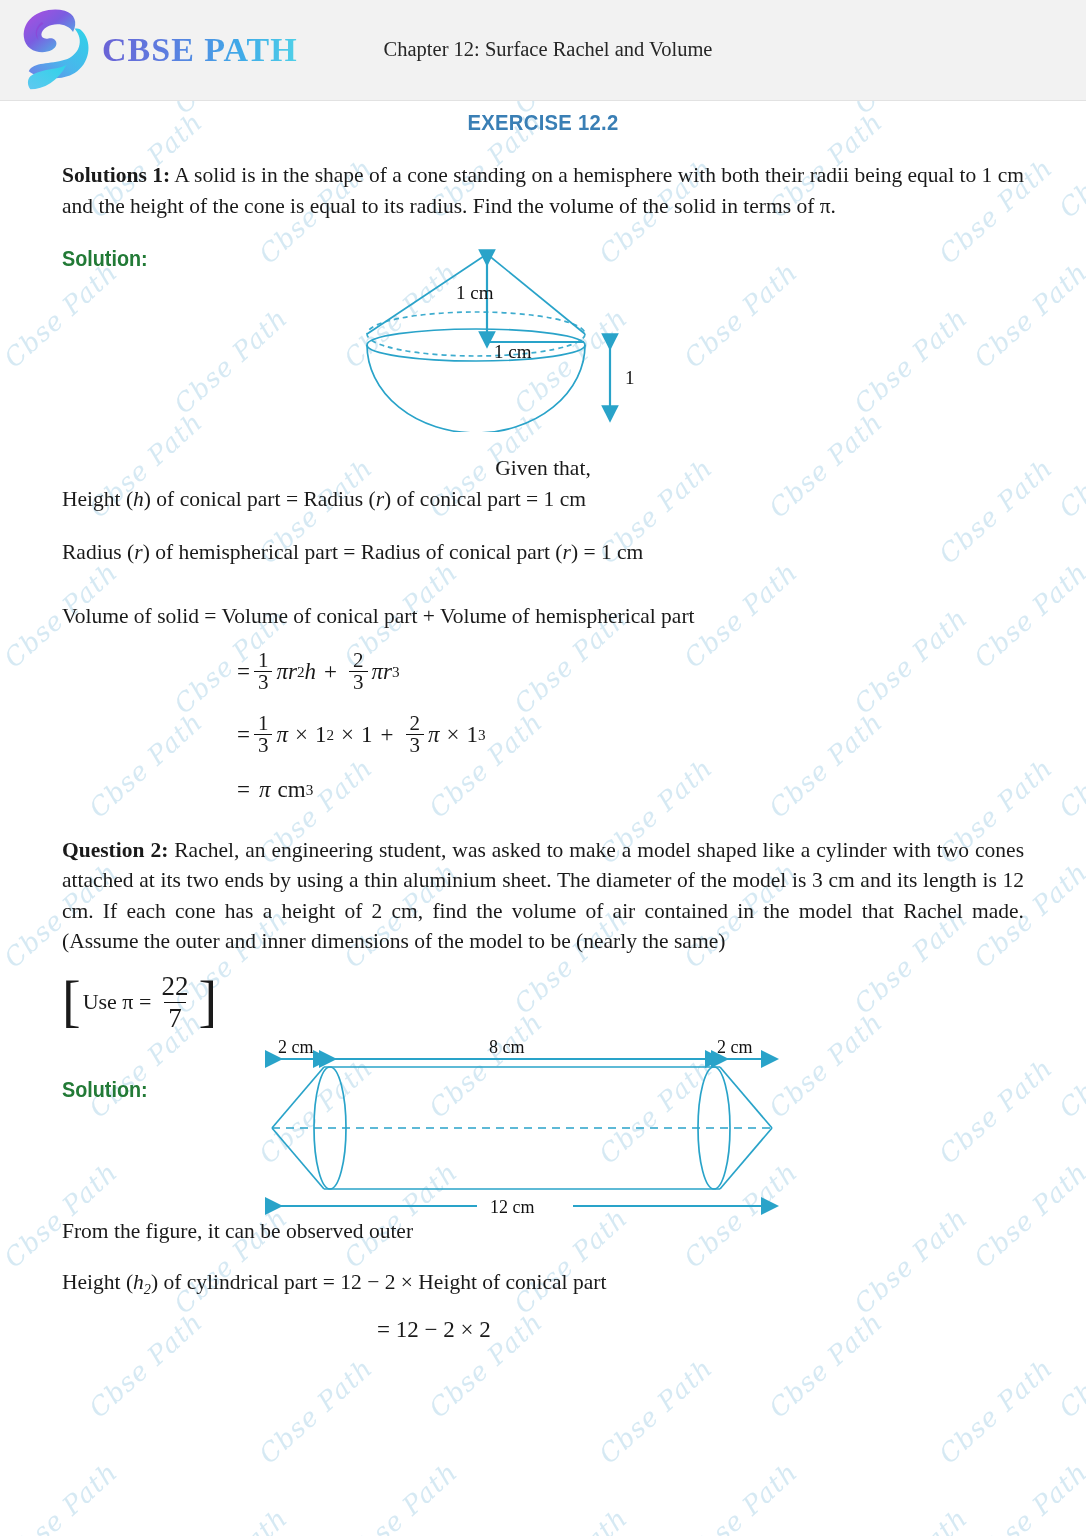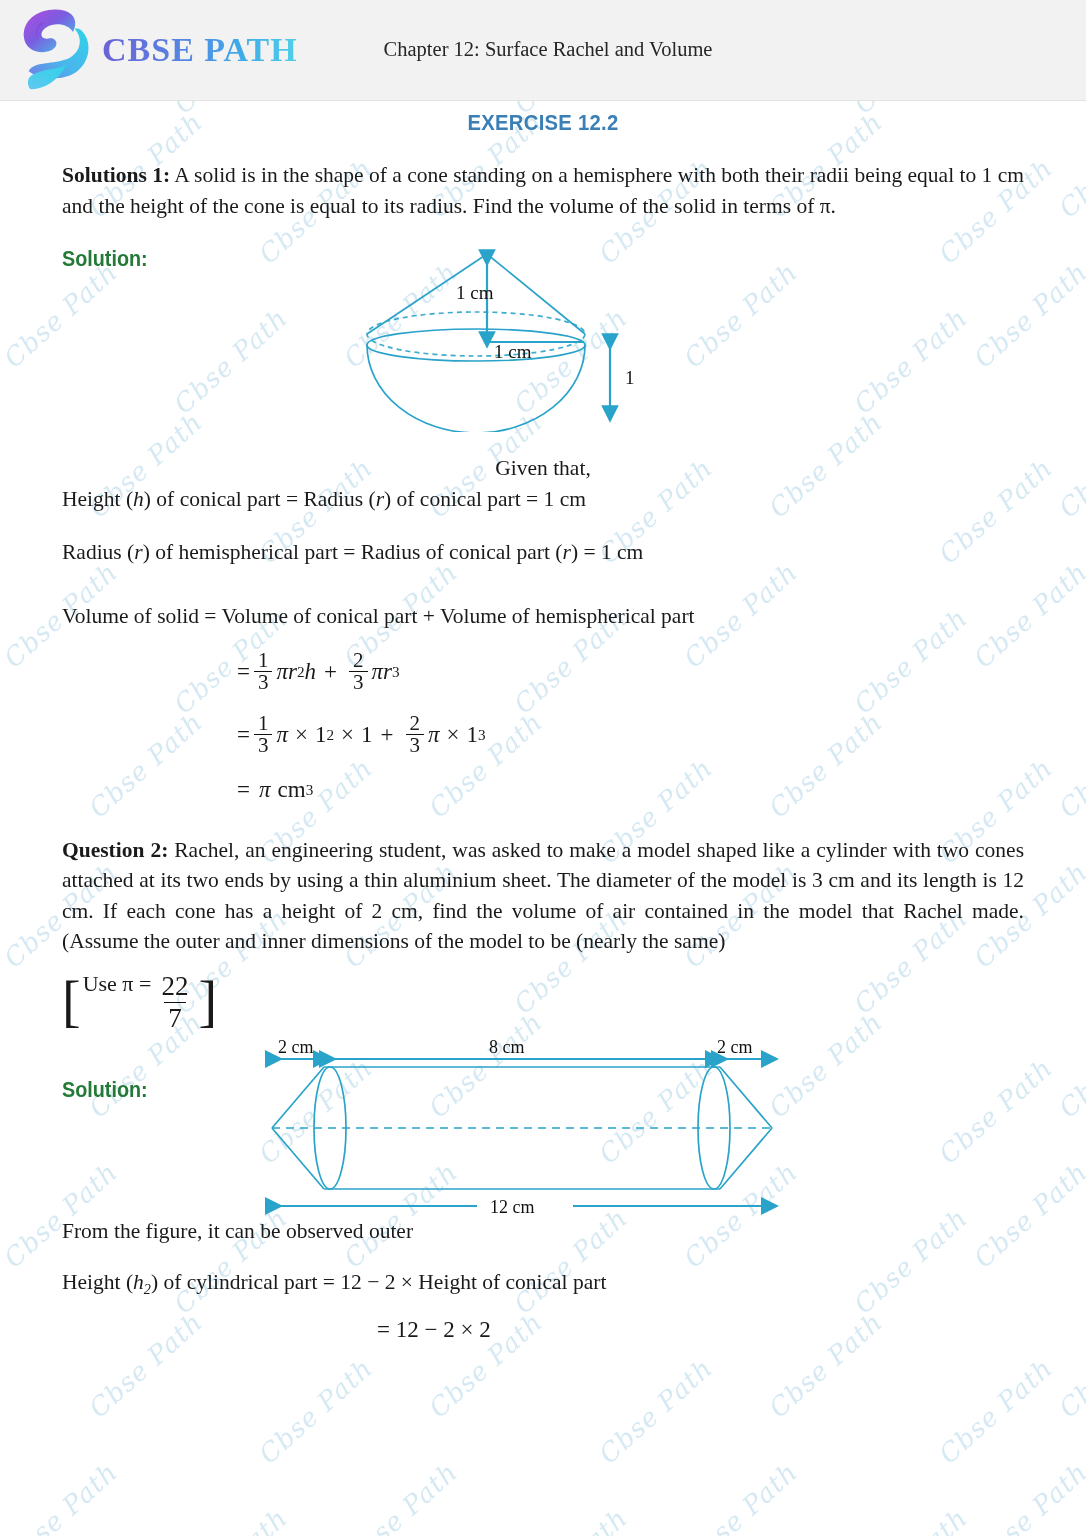--- a/index.html
+++ b/index.html
@@ -364,21 +364,21 @@
     </div>
 
     
     <p class="qpara" style="margin-top:34px;">
       <span class="qlabel">Question 2:</span><span> Rachel, an engineering student, was asked to make a model shaped like a cylinder with two cones attached at its two ends by using a thin aluminium sheet. The diameter of the model is 3 cm and its length is 12 cm. If each cone has a height of 2 cm, find the volume of air contained in the model that Rachel made. (Assume the outer and inner dimensions of the model to be (nearly the same)</span>
     </p>
 
     
     <div class="bracket" style="margin-top:14px;">
       <span class="bk">[</span>
-      <span style="display:flex;padding:0 2px;">
+      <span style="display:flex;align-items:center;padding:0 2px;">
         <span>Use π =</span>
         <span class="frac" style="font-size:27px;margin-left:6px;">
           <span class="num">22</span>
           <span class="den">7</span>
         </span>
       </span>
       <span class="bk">]</span>
     </div>
 
     

